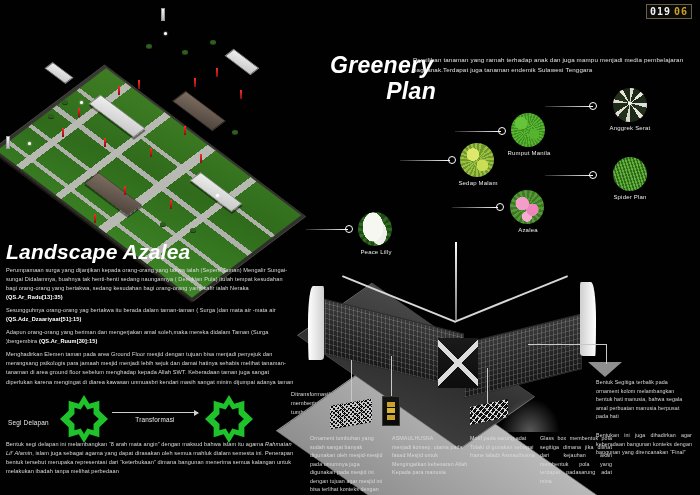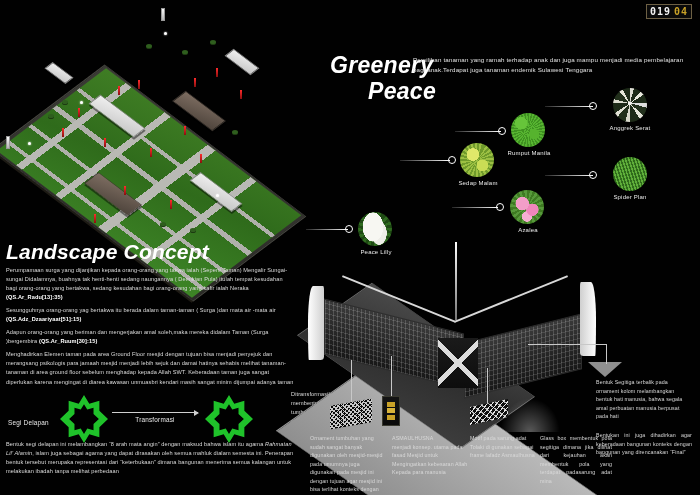--- a/index.html
+++ b/index.html
@@ -289,21 +289,21 @@
     background:radial-gradient(ellipse at 50% 100%,rgba(255,255,255,.35),rgba(255,255,255,0) 70%);
   }
 </style>
 </head>
 <body>
 
 <div class="board">
 
   <div class="page-badge">
     <span class="num">019</span>
-    <span class="sub">04</span>
+    <span class="sub">06</span>
   </div>
 
   <div class="siteplan">
     <div class="iso-base"></div>
     <div class="iso-grass"></div>
 
     <div class="iso-bldg" style="left:95px;top:95px;width:56px;height:26px;"></div>
     <div class="iso-bldg dark" style="left:180px;top:88px;width:50px;height:30px;"></div>
     <div class="iso-bldg dark" style="left:92px;top:170px;width:54px;height:32px;"></div>
     <div class="iso-bldg" style="left:196px;top:172px;width:52px;height:24px;"></div>
@@ -338,21 +338,21 @@
     <div class="tree" style="left:216px;top:32px;"></div>
     <div class="tree" style="left:54px;top:106px;"></div>
     <div class="tree" style="left:68px;top:92px;"></div>
     <div class="tree" style="left:238px;top:122px;"></div>
     <div class="tree" style="left:166px;top:214px;"></div>
     <div class="tree" style="left:196px;top:220px;"></div>
   </div>
 
   <div class="greenery-title">
     <span>Greenery</span>
-    <span class="l2">Peace</span>
+    <span class="l2">Plan</span>
   </div>
   <div class="greenery-desc">Pemilihan tanaman yang ramah terhadap anak dan juga mampu menjadi media pembelajaran bagi anak.Terdapat juga tanaman endemik Sulawesi Tenggara</div>
 
   <div class="callout">
     <div class="leader" style="left:545px;top:106px;width:48px;"></div>
     <div class="ring" style="left:589px;top:102px;"></div>
     <div class="plant-thumb p-anggrek" style="left:613px;top:88px;"></div>
     <div class="plant-label" style="left:596px;top:125px;width:68px;">Anggrek Serat</div>
   </div>
 
@@ -384,21 +384,21 @@
     <div class="plant-label" style="left:508px;top:227px;width:40px;">Azalea</div>
   </div>
 
   <div class="callout">
     <div class="leader" style="left:306px;top:229px;width:42px;"></div>
     <div class="ring" style="left:345px;top:225px;"></div>
     <div class="plant-thumb p-peace" style="left:358px;top:212px;"></div>
     <div class="plant-label" style="left:353px;top:249px;width:46px;">Peace Lilly</div>
   </div>
 
-  <div class="landscape-title">Landscape Concept</div>
+  <div class="landscape-title">Landscape Azalea</div>
   <div class="landscape-body">
     <p>
       <span>Perumpamaan surga yang dijanjikan kepada orang-orang yang takwa ialah (Seperti Taman) Mengalir Sungai-sungai Didalamnya, buahnya tak henti-henti sedang naungannya ( Demikian Pula) itulah tempat kesudahan bagi orang-orang yang bertakwa, sedang kesudahan bagi orang-orang yang kafir ialah Neraka </span><b>(QS.Ar_Radu[13]:35)</b>
     </p>
     <p>
       <span>Sesungguhnya orang-orang yag bertakwa itu berada dalam taman-taman ( Surga )dan mata air -mata air </span><b>(QS.Adz_Dzaariyaat[51]:15)</b>
     </p>
     <p>
       <span>Adapun orang-orang yang beriman dan mengerjakan amal soleh,maka mereka didalam Taman (Surga )bergembira </span><b>(QS.Ar_Ruum[30]:15)</b>
     </p>

